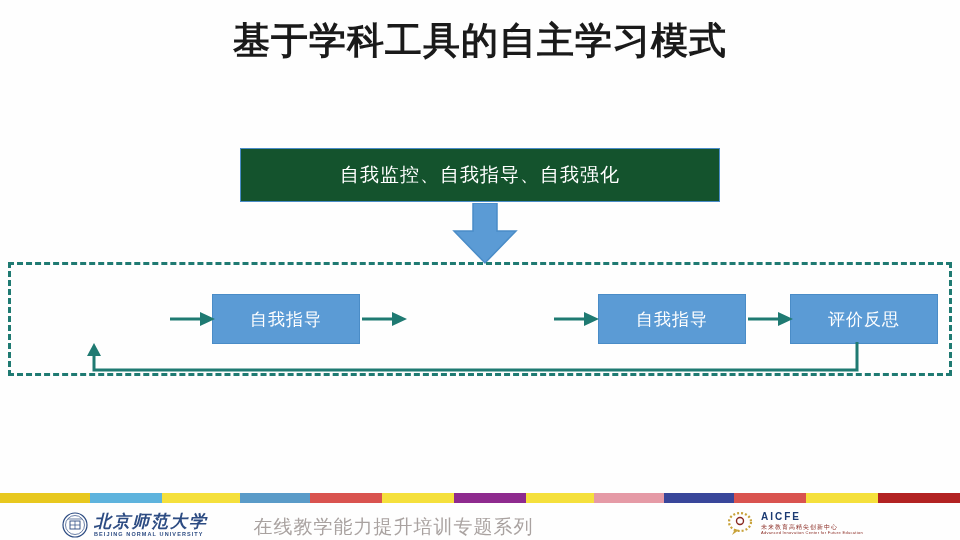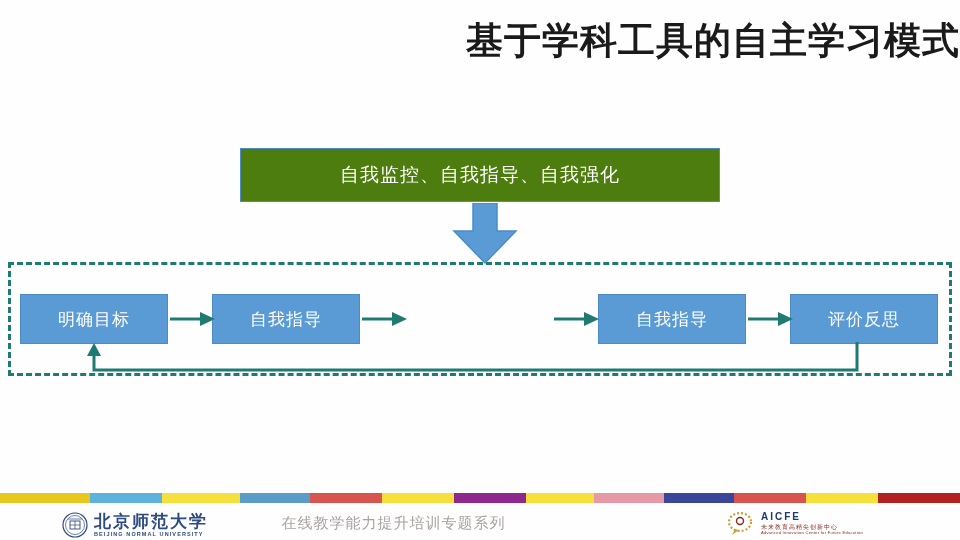--- a/index.html
+++ b/index.html
@@ -13,35 +13,35 @@
     position: relative;
     width: 960px; height: 540px;
     background: #fefefe;
   }
 
   
   #title {
     position: absolute;
     left: 0; top: 18px;
     width: 960px;
-    text-align: right;
+    text-align: center;
     font-size: 37px;
     font-weight: bold;
     color: #1a1a1a;
     letter-spacing: 1px;
     line-height: 46px;
     white-space: nowrap;
   }
 
   
   #top-box {
     position: absolute;
     left: 240px; top: 148px;
     width: 480px; height: 54px;
-    background: #4d7c0f;
+    background: #14532d;
     border: 1px solid #4a8cc7;
     display: flex;
     align-items: center;
     justify-content: center;
   }
   #top-box-label {
     color: #ffffff;
     font-size: 19px;
     letter-spacing: 1px;
     white-space: nowrap;
@@ -120,34 +120,35 @@
     align-items: center;
     gap: 6px;
   }
   #bnu-seal { width: 26px; height: 26px; flex: 0 0 26px; }
   #bnu-names { display: flex; flex-direction: column; line-height: 1; }
   #bnu-cn {
     font-family: "Liberation Serif", "DejaVu Serif", serif;
     font-size: 17px; font-weight: bold;
     color: #2c4b82;
     letter-spacing: 2px;
+    font-style: italic;
   }
   #bnu-en {
     font-size: 5.5px; font-weight: bold;
     color: #2c4b82;
     letter-spacing: 1.1px;
     margin-top: 2px;
   }
 
   #footer-center-text {
     position: absolute;
     left: 0; top: 514px;
     width: 787px;
     text-align: center;
-    font-size: 15px;
+    font-size: 19px;
     color: #a9a2a0;
     letter-spacing: 1px;
     white-space: nowrap;
   }
 
   #footer-logo-aicfe {
     position: absolute;
     left: 726px; top: 510px;
     display: flex;
     align-items: center;
@@ -181,23 +182,20 @@
   </div>
 
   <div id="down-arrow">
     <svg width="66" height="62" viewBox="0 0 66 62">
       <polygon points="21,0 45,0 45,28 64,28 33,60 2,28 21,28" fill="#5b9bd5" stroke="#4a8cc7" stroke-width="1.5"></polygon>
     </svg>
   </div>
 
   <div id="dashed-container"></div>
 
-  <div class="proc-box" id="proc-0">
-    <span class="proc-label">明确目标</span>
-  </div>
   <div class="proc-box" id="proc-1">
     <span class="proc-label">自我指导</span>
   </div>
   <div class="proc-box" id="proc-3">
     <span class="proc-label">自我指导</span>
   </div>
   <div class="proc-box" id="proc-4">
     <span class="proc-label">评价反思</span>
   </div>
 

